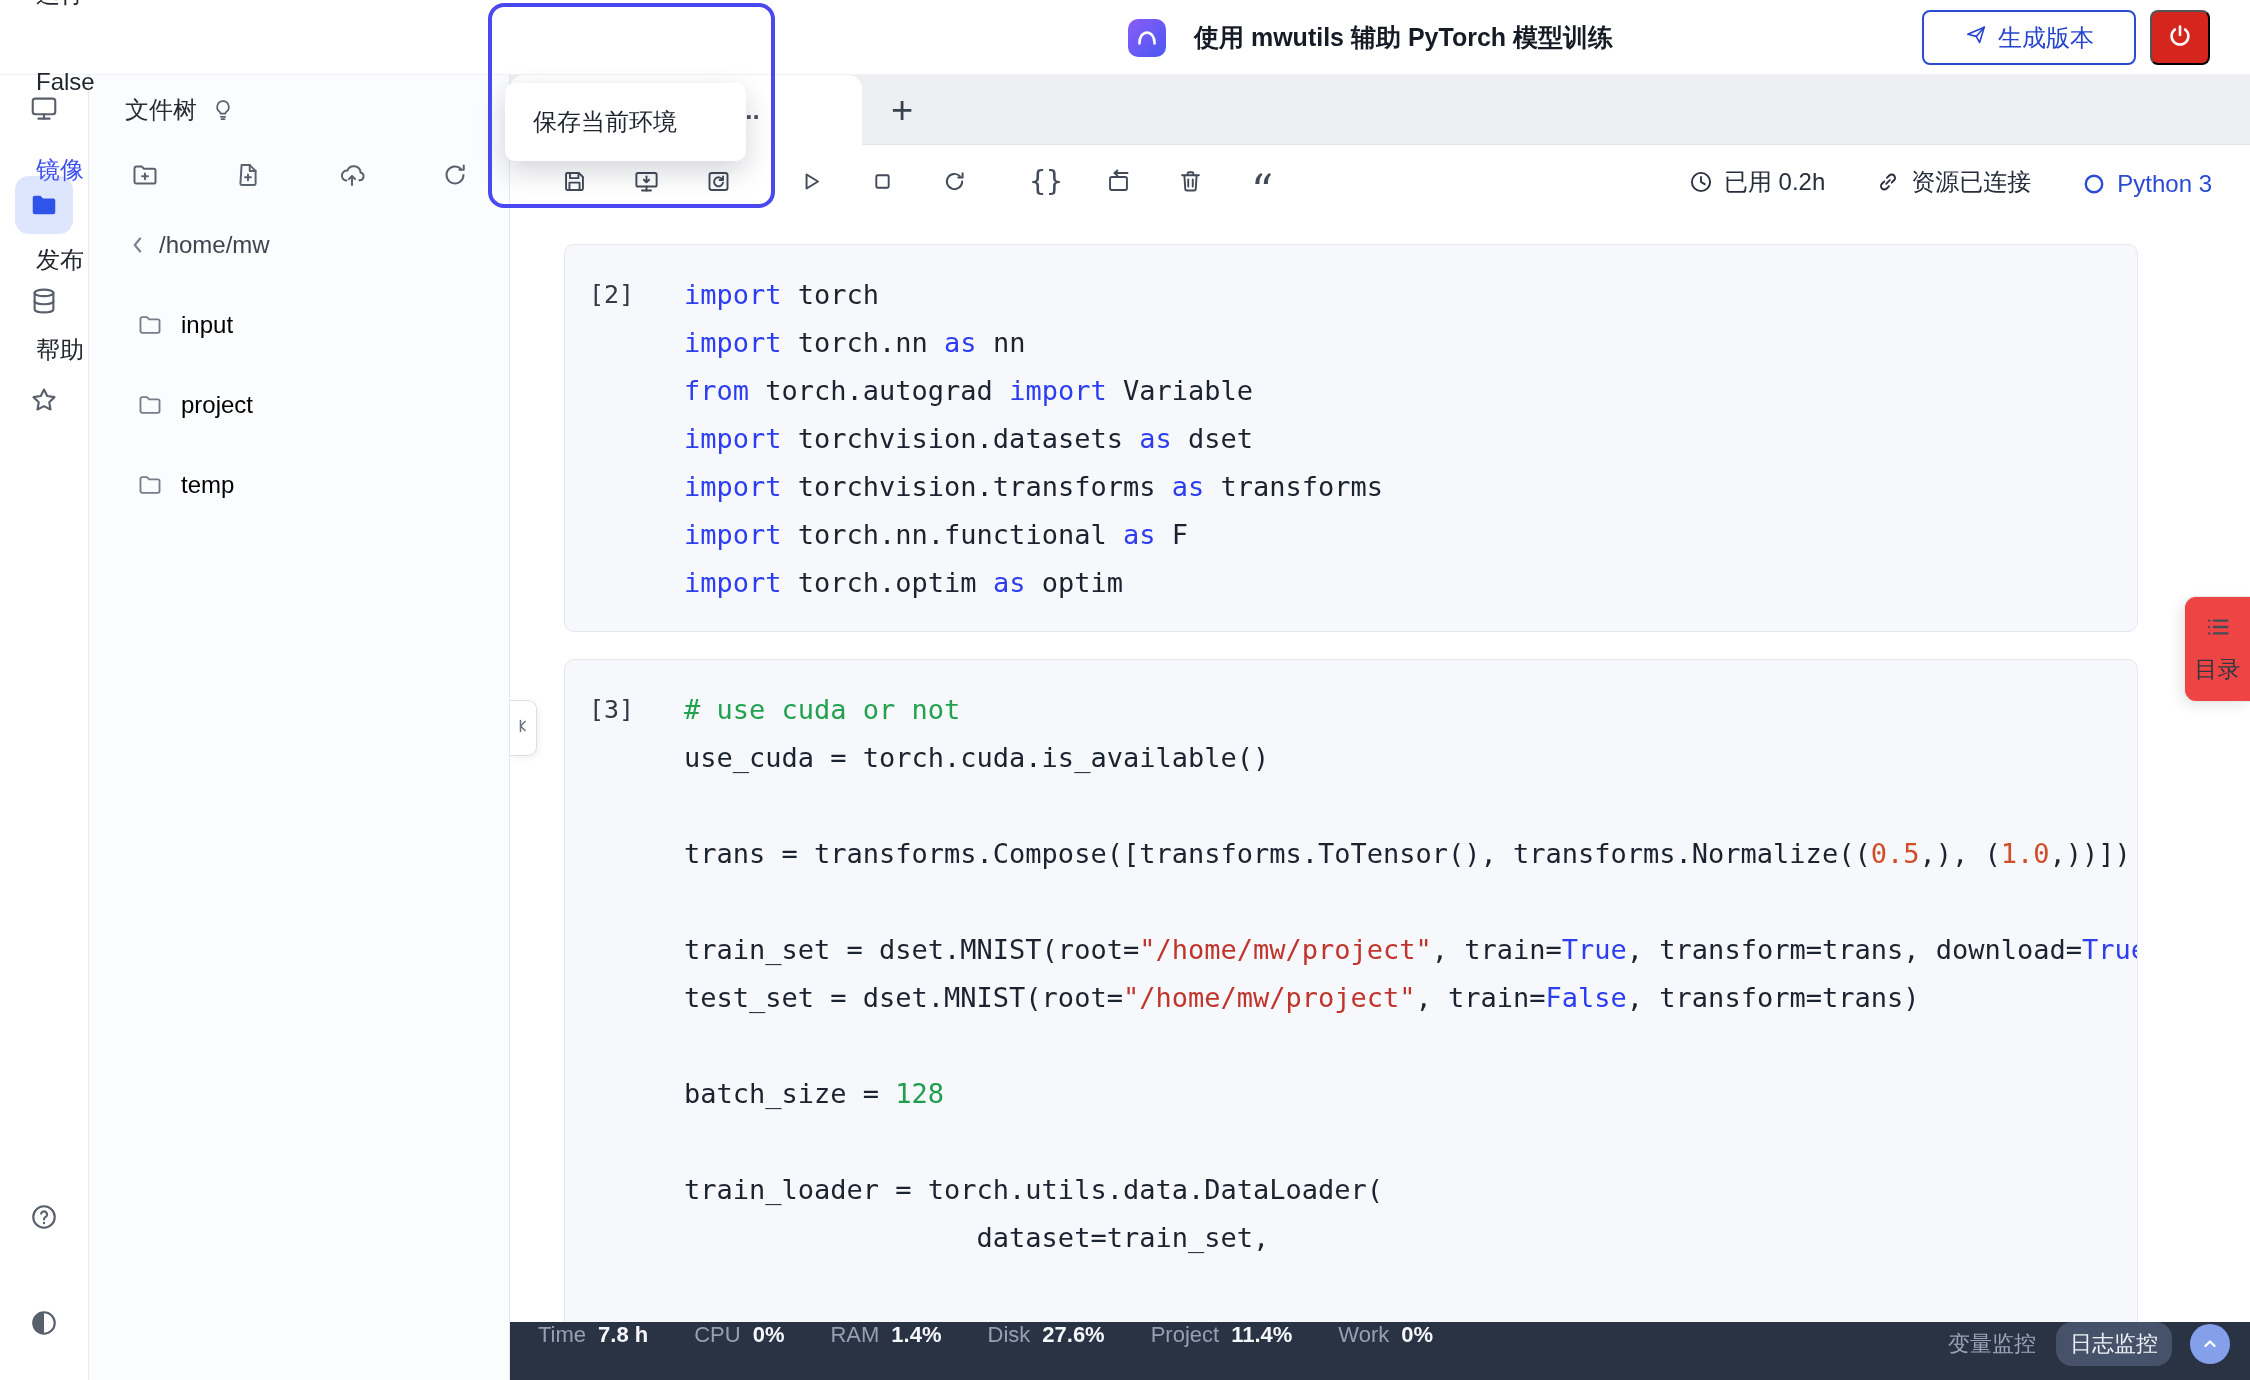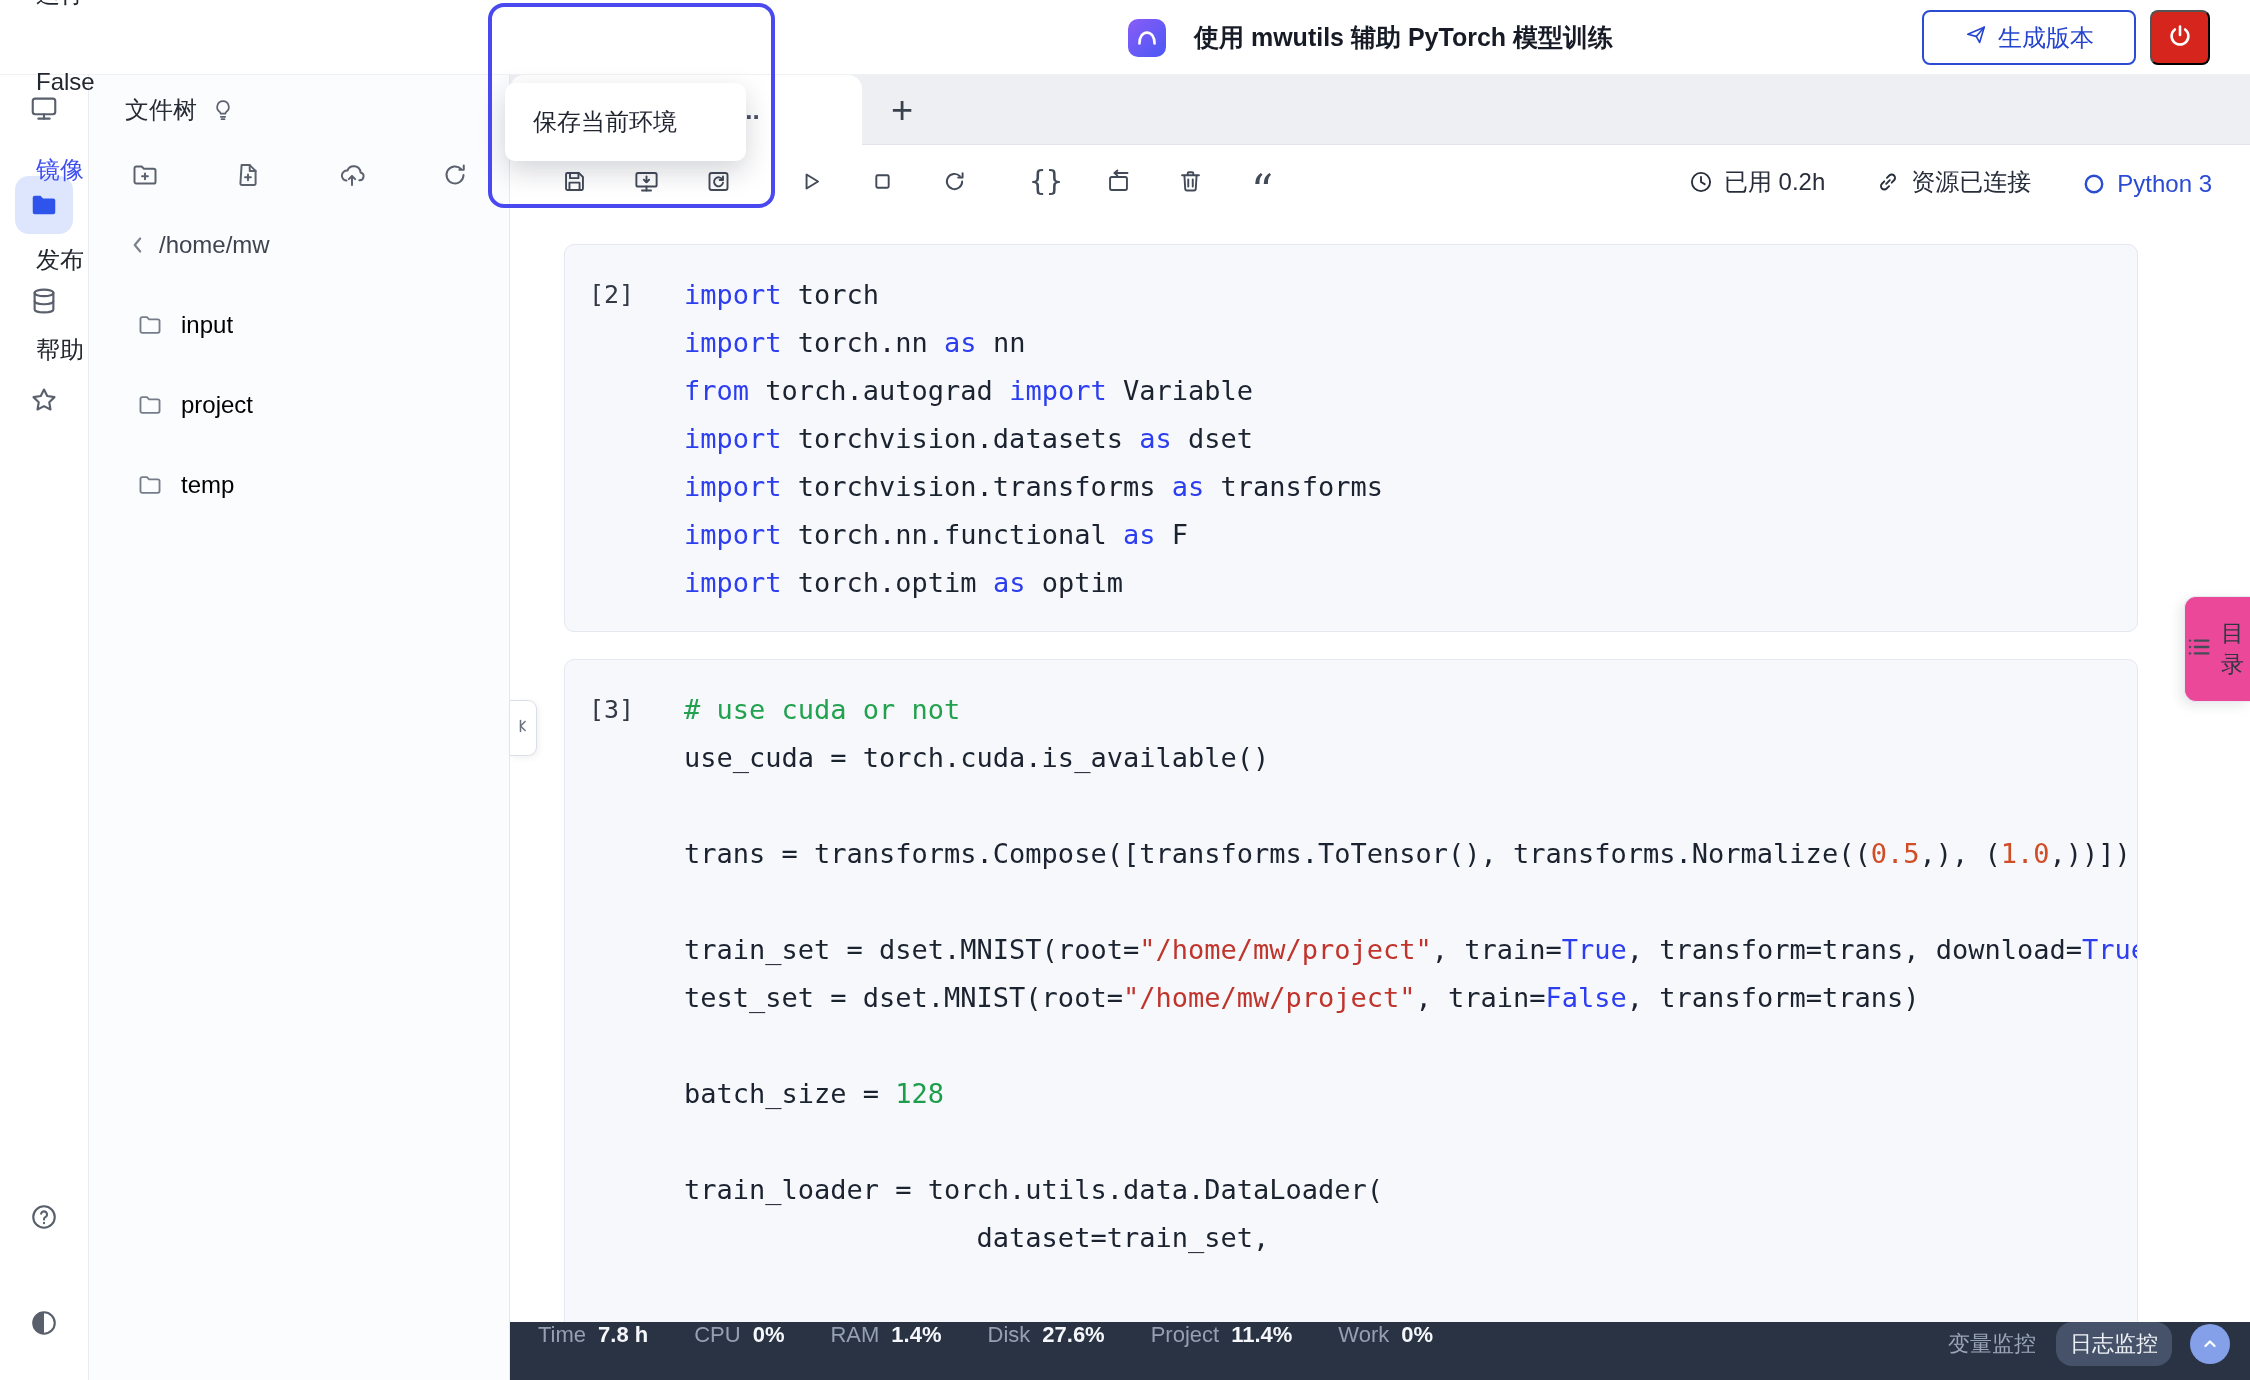--- a/index.html
+++ b/index.html
@@ -70,21 +70,21 @@
   .metrics{display:flex;gap:46px;padding-left:28px;}
   .metric{display:flex;gap:12px;font-size:22px;align-items:center;white-space:nowrap;}
   .metric .lbl{color:#95a0b3;}
   .metric .val{color:#f5f7fa;font-weight:bold;}
   .monitors{margin-left:auto;display:flex;align-items:center;gap:18px;padding-right:20px;}
   .monitor{font-size:22px;color:#9aa5b8;padding:7px 14px;cursor:pointer;white-space:nowrap;}
   .monitor.active{background:#46526a;color:#eef1f6;border-radius:16px;}
   .scroll-top{width:40px;height:40px;border-radius:50%;background:#84a0e8;display:flex;align-items:center;justify-content:center;color:#fff;cursor:pointer;}
 
   
-  .toc-tab{position:absolute;right:0;top:596px;width:66px;height:106px;background:#ec4899;border:1px solid #e6e9ee;border-right:none;border-radius:12px 0 0 12px;box-shadow:-4px 4px 12px rgba(31,41,55,.10);display:flex;align-items:center;justify-content:center;gap:8px;color:#444c5a;z-index:20;cursor:pointer;font-family:Liberation Mono, monospace;}
+  .toc-tab{position:absolute;right:0;top:596px;width:66px;height:106px;background:#ef4444;border:1px solid #e6e9ee;border-right:none;border-radius:12px 0 0 12px;box-shadow:-4px 4px 12px rgba(31,41,55,.10);display:flex;flex-direction:column;align-items:center;justify-content:center;gap:8px;color:#444c5a;z-index:20;cursor:pointer;font-family:Liberation Mono, monospace;}
   .toc-label{font-size:23px;color:#303743;}
   .collapse-handle{position:absolute;left:510px;top:700px;width:27px;height:56px;background:#fff;border:1px solid #dadfe7;border-left:none;border-radius:0 9px 9px 0;box-shadow:2px 2px 6px rgba(0,0,0,.06);display:flex;align-items:center;justify-content:center;color:#6a7280;z-index:10;cursor:pointer;}
   .dropdown{position:absolute;left:505px;top:83px;width:241px;height:78px;background:#fff;border-radius:10px;box-shadow:0 10px 28px rgba(15,23,42,.18);z-index:50;display:flex;align-items:center;text-align:center;}
   .dropdown-item{padding-left:28px;font-size:24px;color:#1f2430;cursor:pointer;}
   .annotation-box{position:absolute;left:488px;top:3px;width:287px;height:205px;border:4px solid var(--c-annotation,#4a49f0);border-radius:16px;z-index:60;pointer-events:none;}
 </style>
 </head>
 <body>
 
 <div class="stage">

